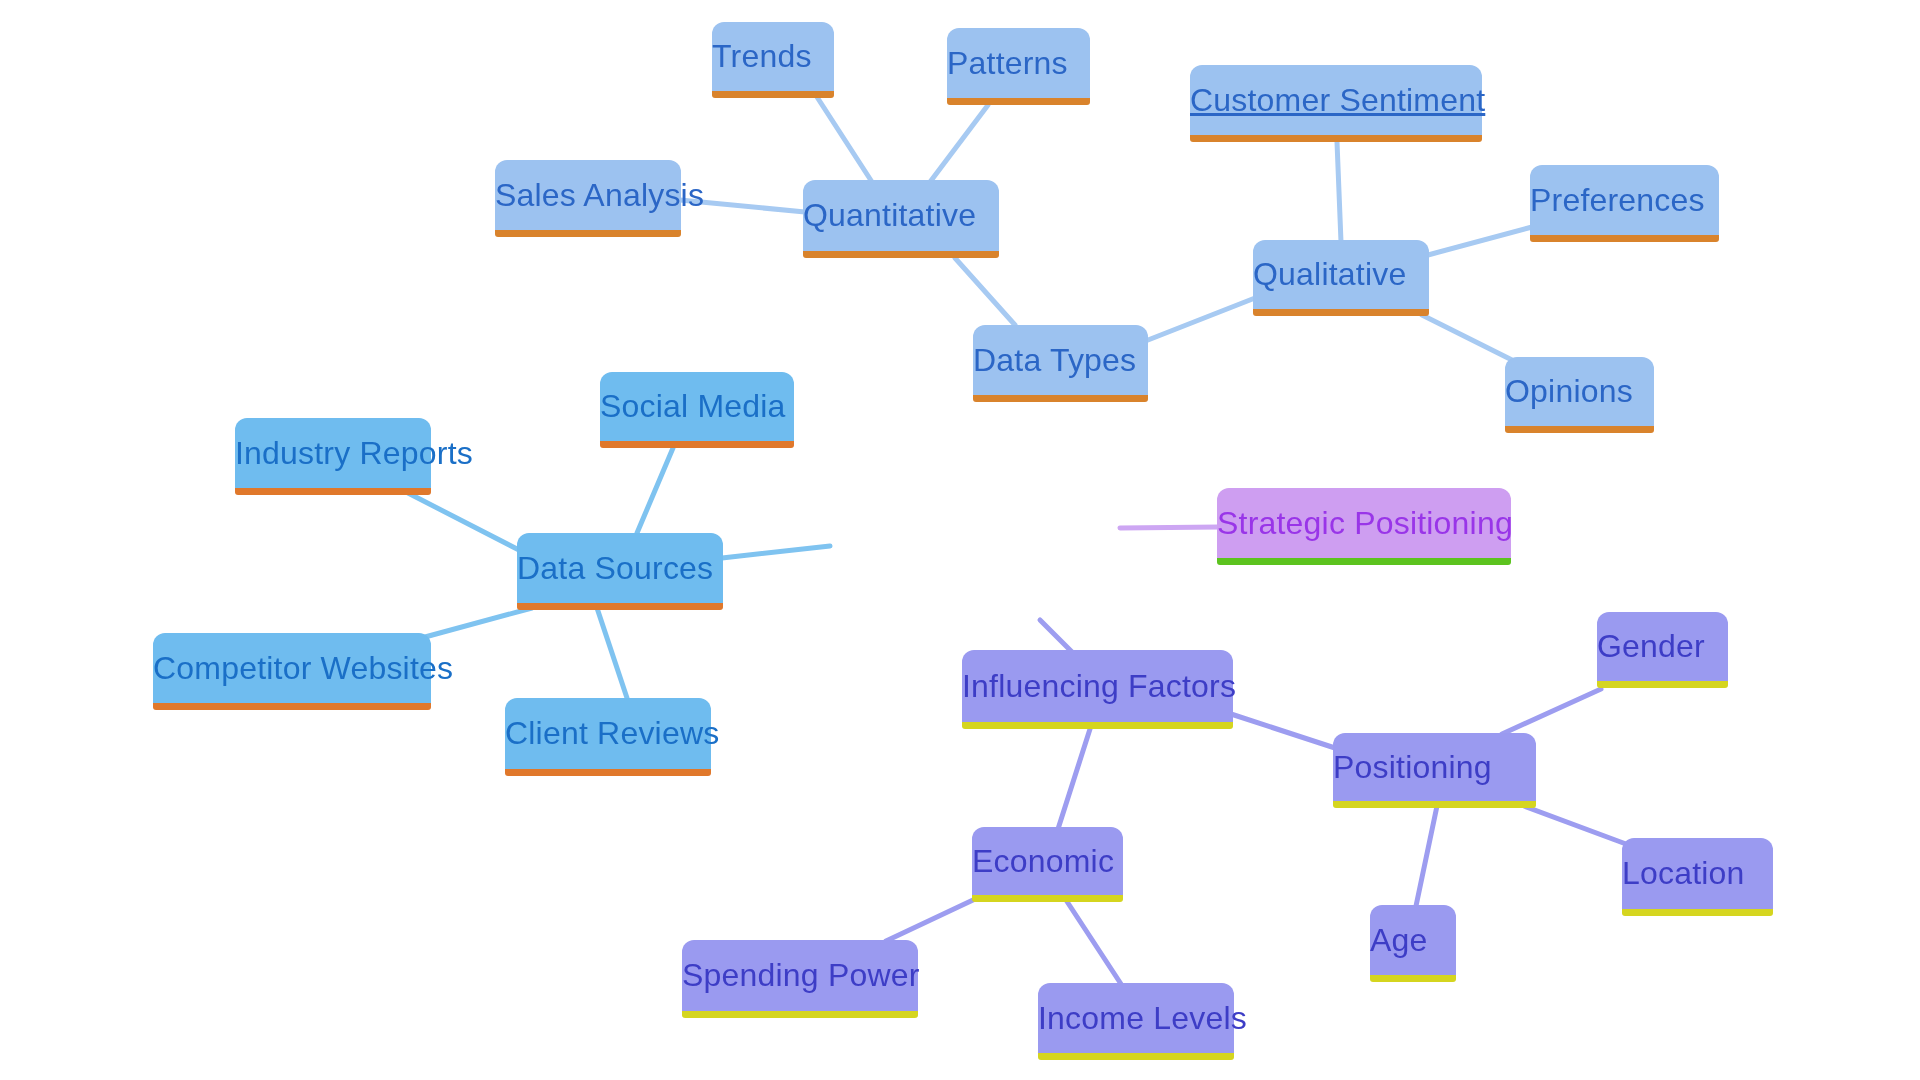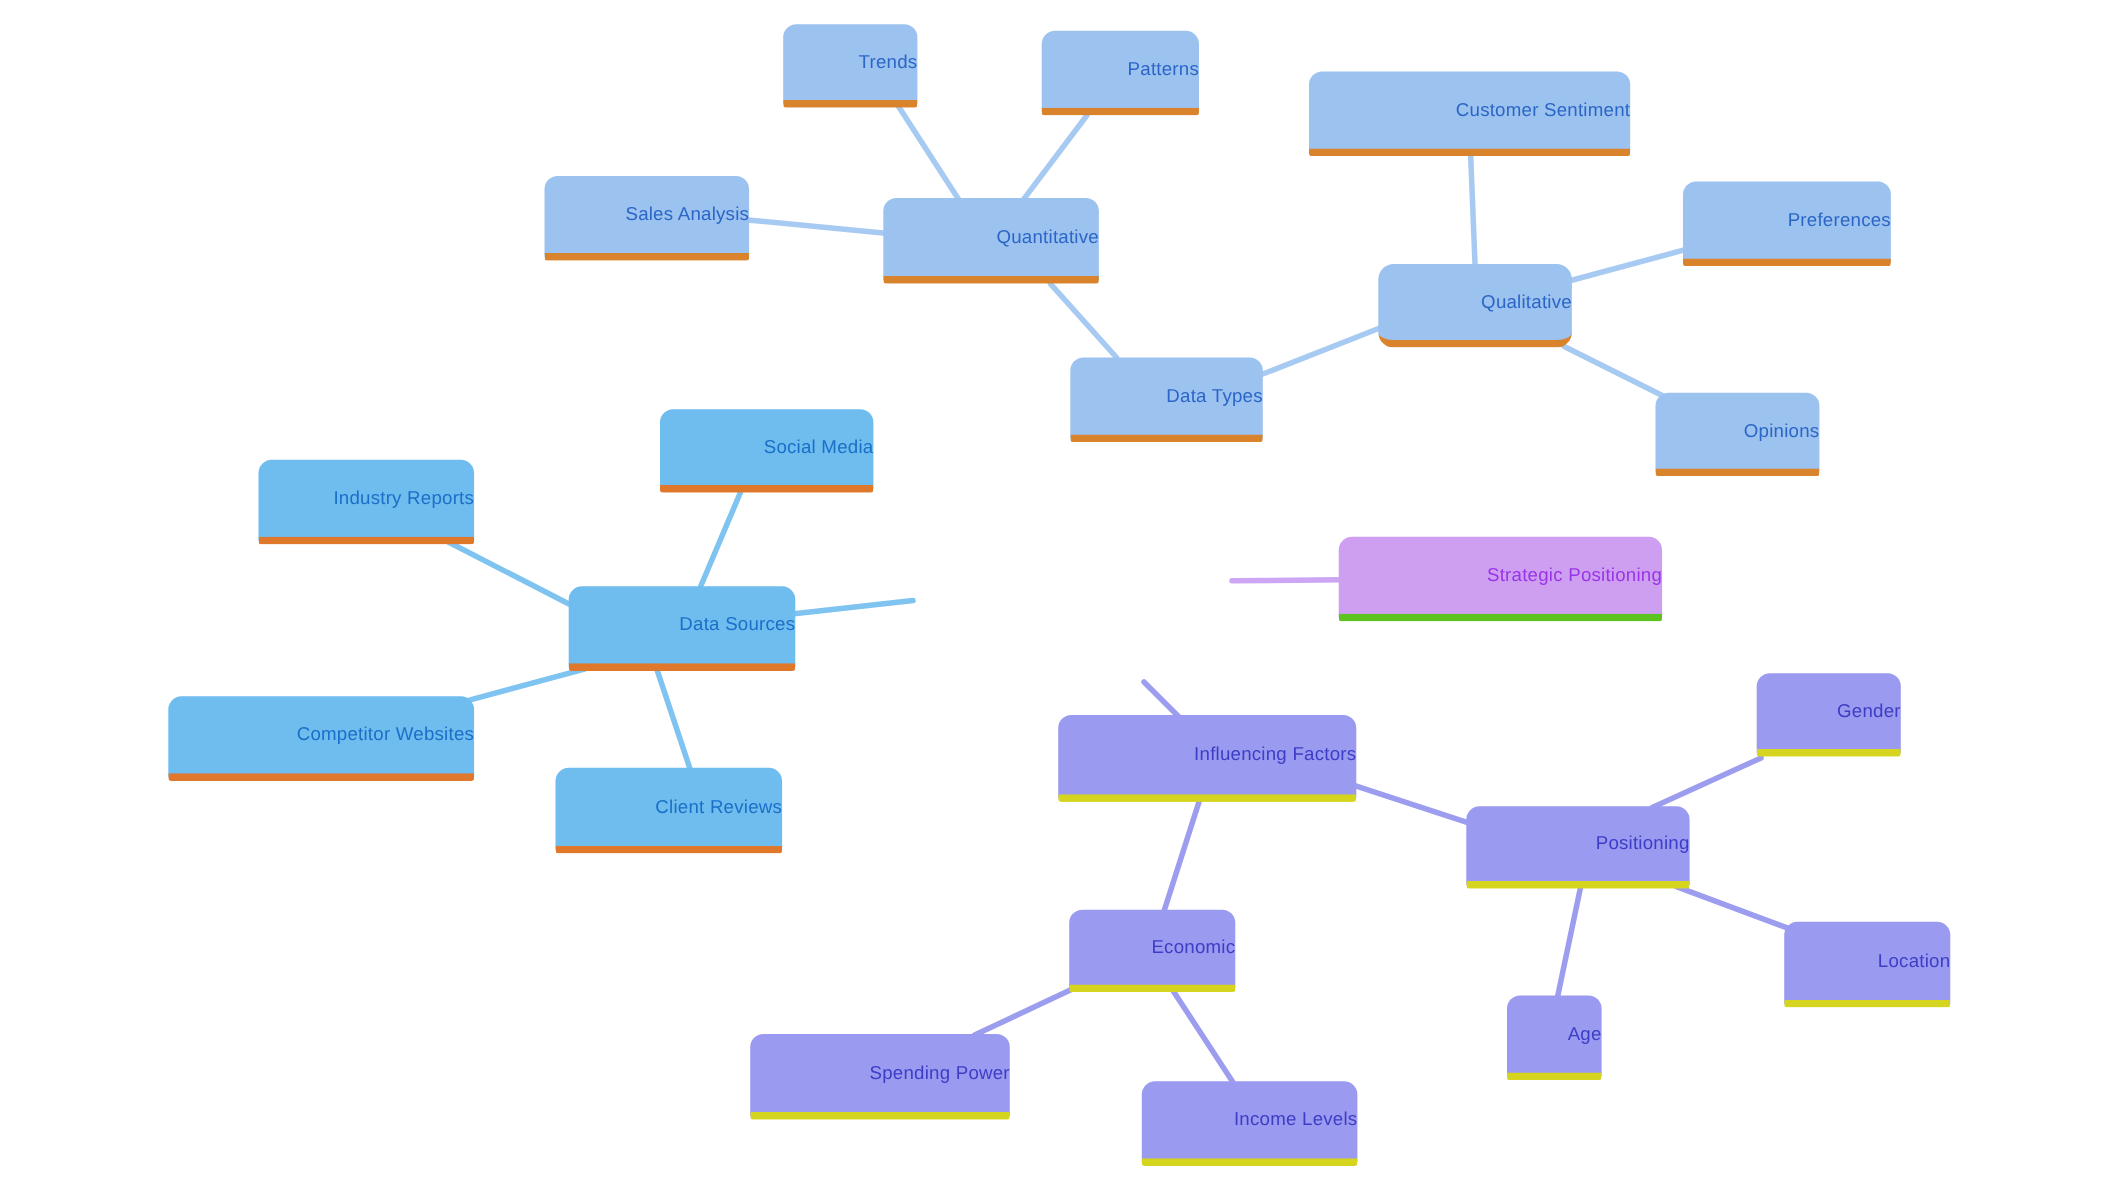--- a/index.html
+++ b/index.html
@@ -20,24 +20,24 @@
     border-radius:50%;
     display:flex;align-items:center;justify-content:center;
     z-index:1;
     text-align:center;
     font-size:26px;
     letter-spacing:0.3px;
   }
   .node{
     position:absolute;
     box-sizing:border-box;
-    display:flex;align-items:center;justify-content:flex-end;
+    display:flex;align-items:center;justify-content:flex-start;
     border-radius:12px 12px 3px 3px;
     z-index:2;
-    font-size:17px;
+    font-size:32px;
     letter-spacing:0.2px;
     white-space:nowrap;
   }
   .node span, .center-node span{pointer-events:none;}
 </style>
 </head>
 <body>
 
 <div class="canvas">
   <svg id="edges" xmlns="http://www.w3.org/2000/svg">
@@ -70,24 +70,24 @@
       </div>
       <div class="node" style="left: 947px; top: 28px; width: 143px; height: 77px; background: rgb(156, 194, 240); color: rgb(43, 102, 198); border-bottom: 7px solid rgb(217, 131, 44);">
         <span>Patterns</span>
       </div>
       <div class="node" style="left: 495px; top: 160px; width: 186px; height: 77px; background: rgb(156, 194, 240); color: rgb(43, 102, 198); border-bottom: 7px solid rgb(217, 131, 44);">
         <span>Sales Analysis</span>
       </div>
       <div class="node" style="left: 803px; top: 180px; width: 196px; height: 78px; background: rgb(156, 194, 240); color: rgb(43, 102, 198); border-bottom: 7px solid rgb(217, 131, 44);">
         <span>Quantitative</span>
       </div>
-      <div class="node" style="left: 1190px; top: 65px; width: 292px; height: 77px; background: rgb(156, 194, 240); color: rgb(43, 102, 198); border-bottom: 7px solid rgb(217, 131, 44);">
+      <div class="node" style="left: 1190px; top: 65px; width: 292px; height: 77px; background: rgb(156, 194, 240); color: rgb(43, 102, 198); border-bottom: 7px solid rgb(217, 131, 44); text-decoration: underline;">
         <span>Customer Sentiment</span>
       </div>
-      <div class="node" style="left: 1253px; top: 240px; width: 176px; height: 76px; background: rgb(156, 194, 240); color: rgb(43, 102, 198); border-bottom: 7px solid rgb(217, 131, 44); border-radius: 14px;">
+      <div class="node" style="left: 1253px; top: 240px; width: 176px; height: 76px; background: rgb(156, 194, 240); color: rgb(43, 102, 198); border-bottom: 7px solid rgb(217, 131, 44);">
         <span>Qualitative</span>
       </div>
       <div class="node" style="left: 1530px; top: 165px; width: 189px; height: 77px; background: rgb(156, 194, 240); color: rgb(43, 102, 198); border-bottom: 7px solid rgb(217, 131, 44);">
         <span>Preferences</span>
       </div>
       <div class="node" style="left: 1505px; top: 357px; width: 149px; height: 76px; background: rgb(156, 194, 240); color: rgb(43, 102, 198); border-bottom: 7px solid rgb(217, 131, 44);">
         <span>Opinions</span>
       </div>
       <div class="node" style="left: 973px; top: 325px; width: 175px; height: 77px; background: rgb(156, 194, 240); color: rgb(43, 102, 198); border-bottom: 7px solid rgb(217, 131, 44);">
         <span>Data Types</span>

